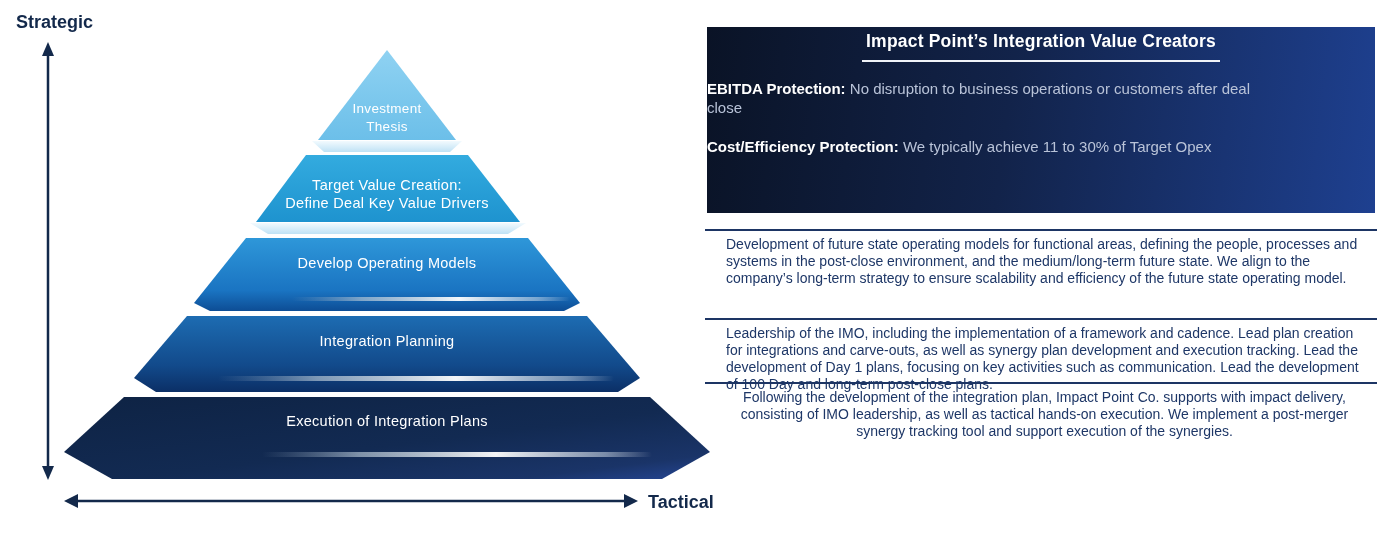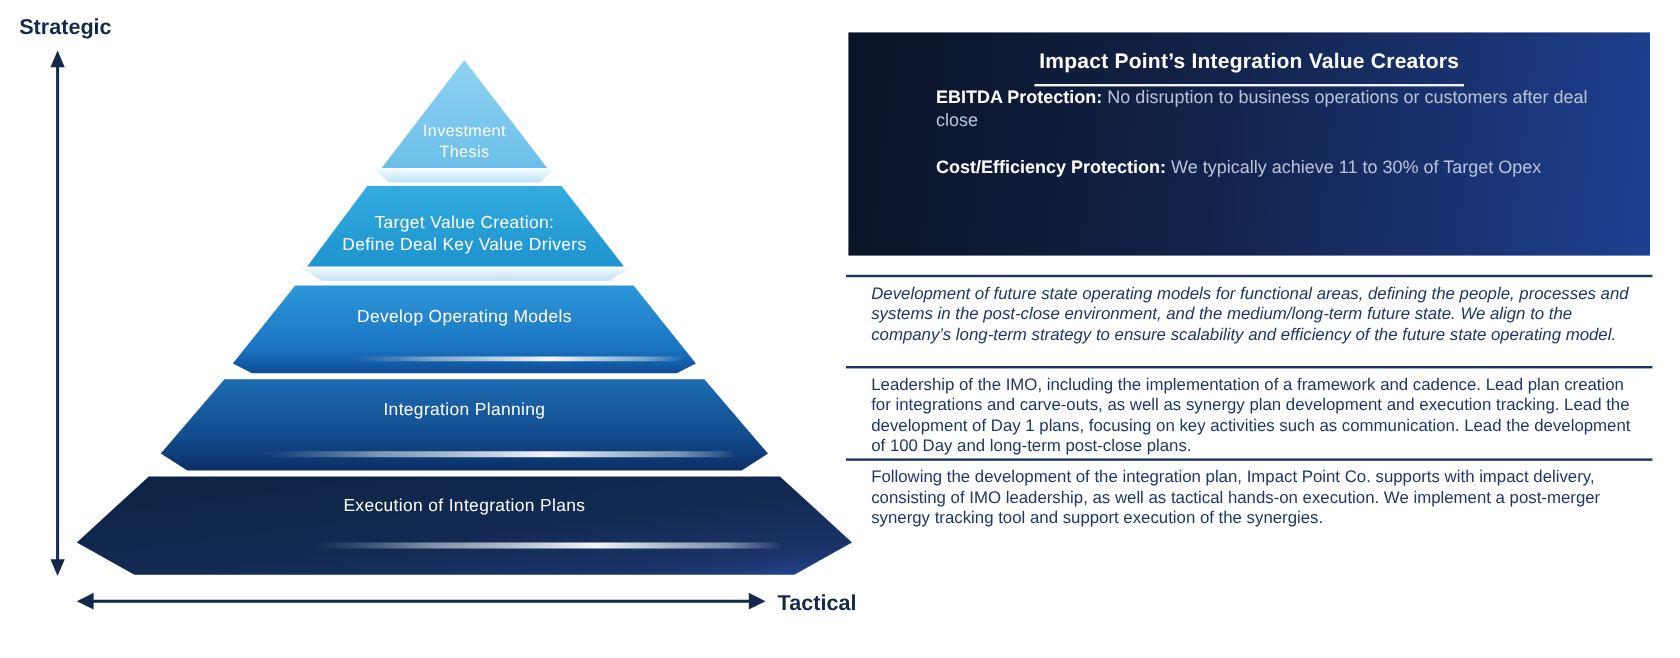--- a/index.html
+++ b/index.html
@@ -11,23 +11,23 @@
   .pyramid-svg{position:absolute;left:0;top:0;}
   .tier-label{fill:#ffffff;font-family:"Liberation Sans",sans-serif;font-size:14.5px;letter-spacing:.3px;text-anchor:middle;}
   .tier-label.small{font-size:13.5px;}
   .axis-label{fill:#13294b;font-family:"Liberation Sans",sans-serif;font-size:18px;font-weight:bold;}
   
   .panel{
     position:absolute;left:707px;top:27px;width:668px;height:186px;
     background:linear-gradient(97deg,#0a1326 0%,#12234a 45%,#1e4090 100%);
     color:#ffffff;box-sizing:border-box;
   }
-  .panel-title{margin-top:14px;text-align:center;font-size:17.5px;font-weight:bold;letter-spacing:.2px;}
+  .panel-title{margin-top:4px;text-align:center;font-size:17.5px;font-weight:bold;letter-spacing:.2px;}
   .panel-underline{width:358px;height:2px;background:#f0f3f8;margin:8px auto 0 auto;}
-  .panel-items{padding-left:73px;width:545px;}
+  .panel-items{margin-top:17px;width:545px;}
   .p-item{font-size:15px;line-height:19px;color:#b9c3d8;}
   .p-item + .p-item{margin-top:18px;}
   .p-item.last{margin-top:20px;}
   .p-label{font-weight:bold;color:#ffffff;}
   
   .desc-row{
     position:absolute;left:705px;width:672px;box-sizing:border-box;
     border-top:2px solid #1d3564;
     padding:5px 14px 0 21px;
     font-size:14px;line-height:17px;color:#1e3767;
@@ -132,23 +132,23 @@
         <span class="p-label">EBITDA Protection:</span>
         <span class="p-text">No disruption to business operations or customers after deal close</span>
       </div>
       <div class="p-item last">
         <span class="p-label">Cost/Efficiency Protection:</span>
         <span class="p-text">We typically achieve 11 to 30% of Target Opex</span>
       </div>
     </div>
   </div>
 
-  <div class="desc-row" style="top:229px;font-style:italic;">
+  <div class="desc-row" style="top:229px;">
     <span>Development of future state operating models for functional areas, defining the people, processes and systems in the post-close environment, and the medium/long-term future state. We align to the company’s long-term strategy to ensure scalability and efficiency of the future state operating model.</span>
   </div>
-  <div class="desc-row" style="top:305px;">
+  <div class="desc-row" style="top:318px;">
     <span>Leadership of the IMO, including the implementation of a framework and cadence. Lead plan creation for integrations and carve-outs, as well as synergy plan development and execution tracking. Lead the development of Day 1 plans, focusing on key activities such as communication. Lead the development of 100 Day and long-term post-close plans.</span>
   </div>
-  <div class="desc-row" style="top:382px;">
+  <div class="desc-row" style="top:382px;text-align:center;">
     <span>Following the development of the integration plan, Impact Point Co. supports with impact delivery, consisting of IMO leadership, as well as tactical hands-on execution. We implement a post-merger synergy tracking tool and support execution of the synergies.</span>
   </div>
 
 </div>
 
 </body></html>

